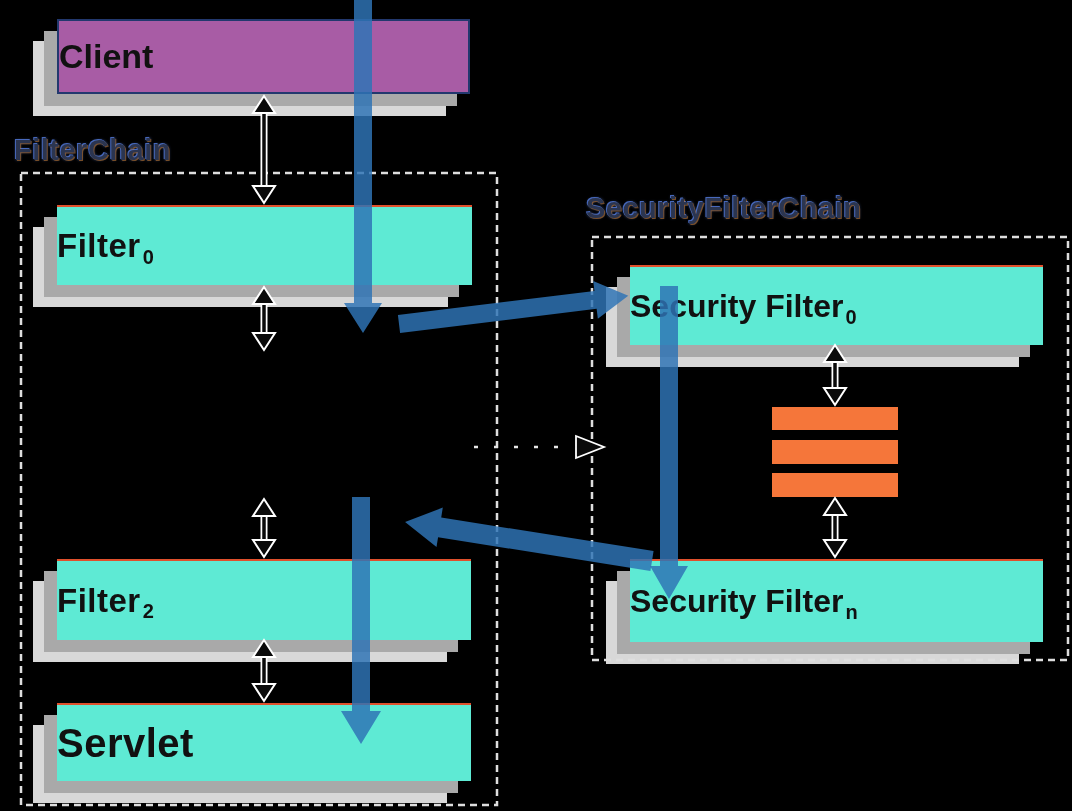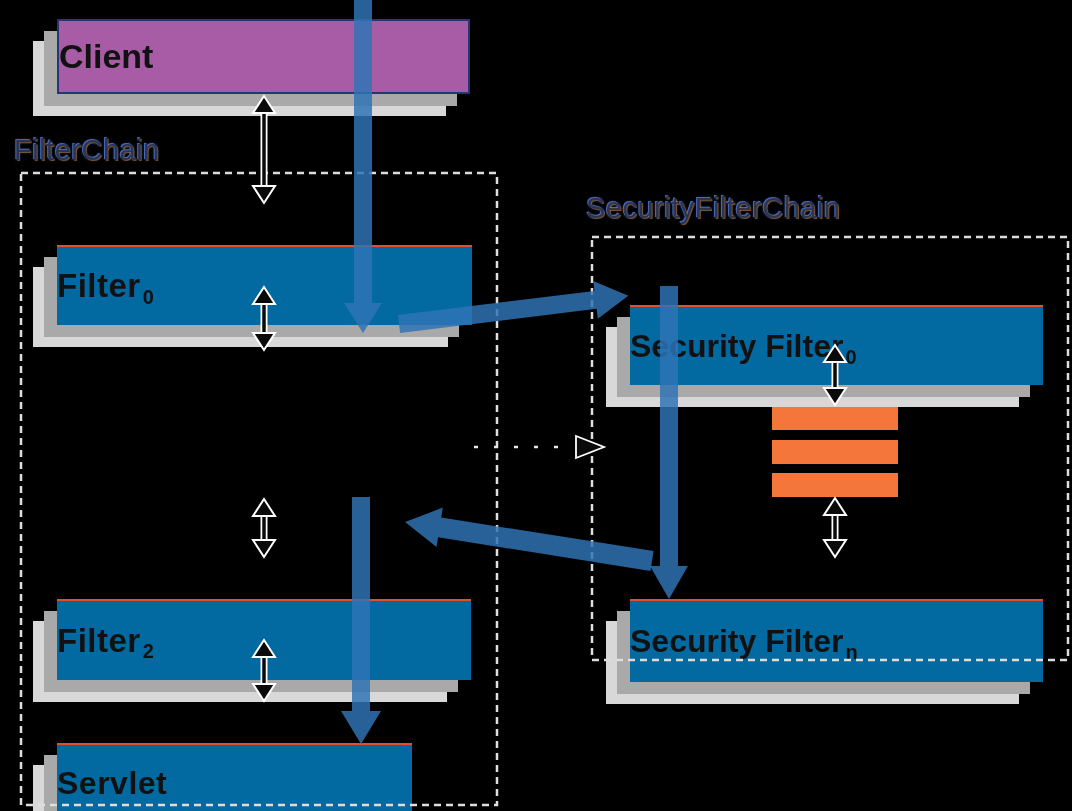--- a/index.html
+++ b/index.html
@@ -6,39 +6,39 @@
   .stage{
     position:relative;width:1072px;height:811px;background:#000;overflow:hidden;
     font-family:"Liberation Sans","DejaVu Sans",sans-serif;
   }
   
   .box{
     position:absolute;display:flex;align-items:center;justify-content:flex-start;
     font-weight:bold;color:#111;z-index:3;
   }
   .shadowed{box-shadow:-13px 12px 0 #a9a9a9,-24px 22px 0 #d8d8d8;}
-  .orange{background:#0369a1;border-top:2px solid #e0502c;margin-top:40px;}
+  .orange{background:#5eead4;border-top:2px solid #e0502c;}
   .purple{background:#a85ca5;border:2px solid #22386e;}
   .biglabel{font-size:33px;letter-spacing:.5px;}
   .sub{font-size:20px;font-weight:bold;transform:translateY(11px);margin-left:2px;}
   .bar{position:absolute;background:#f5763a;z-index:3;}
   
   .dfp-title{
     position:absolute;left:0;top:2px;width:100%;height:56px;
     display:flex;align-items:center;justify-content:center;font-weight:bold;font-size:33px;color:#111;
   }
   .fcp{
     position:absolute;left:6px;top:61px;width:402px;height:76px;
     background:repeating-linear-gradient(111deg,#ffffff 0 29px,#f46f35 29px 32px);
     display:flex;align-items:center;justify-content:center;
     font-weight:bold;font-size:33px;color:#0c1420;
   }
   
   .grp-label{
-    position:absolute;z-index:4;font-weight:normal;font-size:29px;letter-spacing:.5px;
+    position:absolute;z-index:4;font-weight:bold;font-size:29px;letter-spacing:.5px;
     color:#2b3550;
     text-shadow:1px 1px 0 rgba(205,125,45,.55),-1px -1px 0 rgba(85,125,225,.8),0 0 3px rgba(95,135,225,.6);
   }
   .overlay{position:absolute;left:0;top:0;z-index:5;pointer-events:none;}
   .dashlayer{position:absolute;left:0;top:0;z-index:4;pointer-events:none;}
 </style>
 </head>
 <body>
 
 <div class="stage">
@@ -59,21 +59,21 @@
     <span>Filter</span>
       <span class="sub">0</span>
   </div>
 
 
   <div class="box orange shadowed biglabel" style="left:57px;top:559px;width:414px;height:79px;">
     <span>Filter</span>
       <span class="sub">2</span>
   </div>
 
-  <div class="box orange shadowed biglabel" style="left:57px;top:703px;width:355px;height:76px;font-size:32px;">
+  <div class="box orange shadowed biglabel" style="left:57px;top:703px;width:414px;height:76px;font-size:40px;">
     <span>Servlet</span>
   </div>
 
   <div class="box orange shadowed" style="left:630px;top:265px;width:413px;height:78px;font-size:32px;">
     <span>Security Filter</span>
       <span class="sub">0</span>
   </div>
 
   <div class="bar" style="left:772px;top:407px;width:126px;height:23px;"></div>
   <div class="bar" style="left:772px;top:440px;width:126px;height:24px;"></div>

